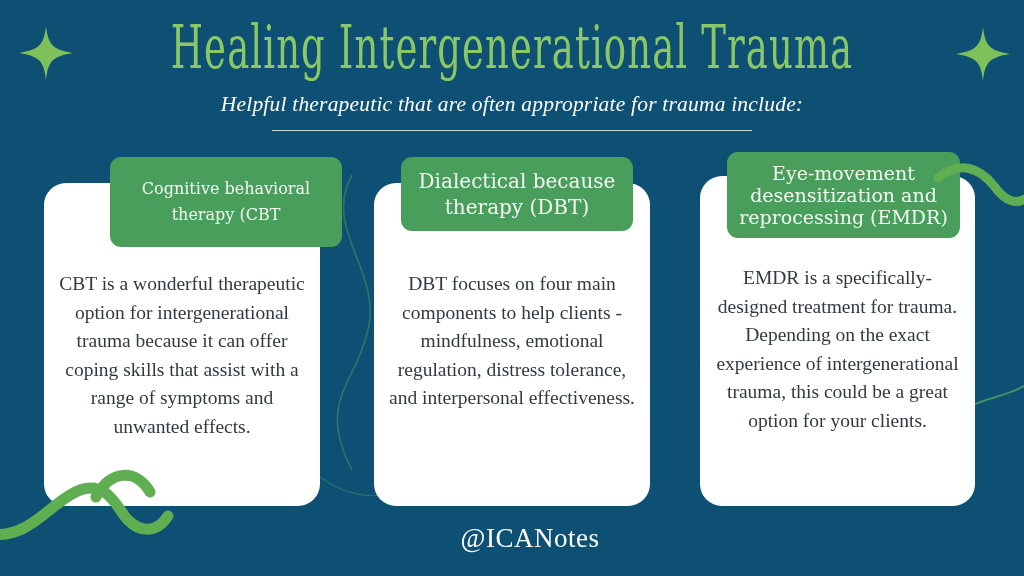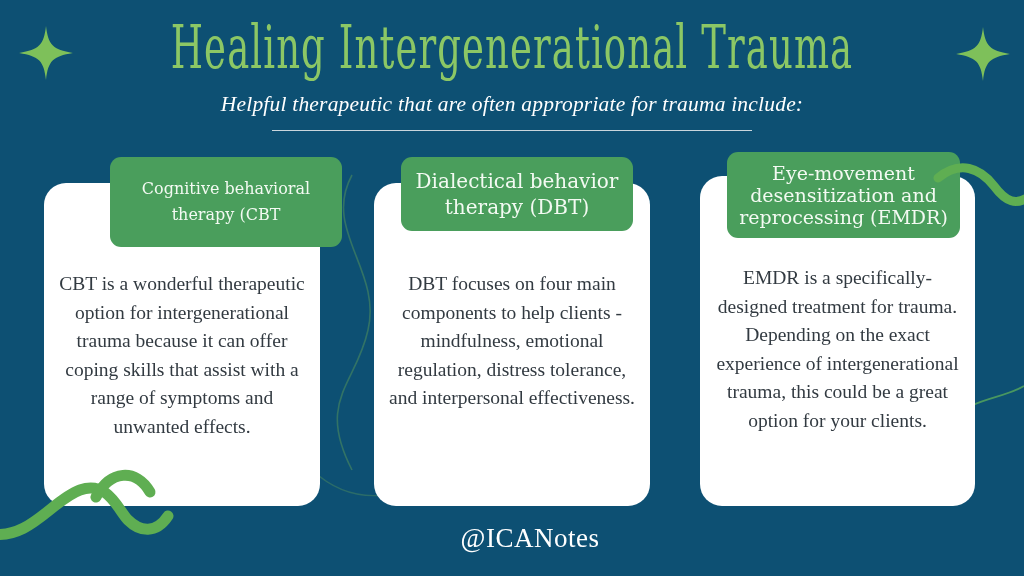--- a/index.html
+++ b/index.html
@@ -146,21 +146,21 @@
     <div class="card-body">CBT is a wonderful therapeutic option for intergenerational trauma because it can offer coping skills that assist with a range of symptoms and unwanted effects.</div>
   </div>
   <div class="card-head" id="head-1">
     <span>Cognitive behavioral therapy (CBT</span>
   </div>
 
   <div class="card" id="card-2">
     <div class="card-body">DBT focuses on four main components to help clients - mindfulness, emotional regulation, distress tolerance, and interpersonal effectiveness.</div>
   </div>
   <div class="card-head" id="head-2">
-    <span>Dialectical behavior therapy (DBT)</span>
+    <span>Dialectical because therapy (DBT)</span>
   </div>
 
   <div class="card" id="card-3">
     <div class="card-body">EMDR is a specifically-designed treatment for trauma. Depending on the exact experience of intergenerational trauma, this could be a great option for your clients.</div>
   </div>
   <div class="card-head" id="head-3">
     <span>Eye-movement desensitization and reprocessing (EMDR)</span>
   </div>
 
   <div class="footer">@ICANotes</div>

